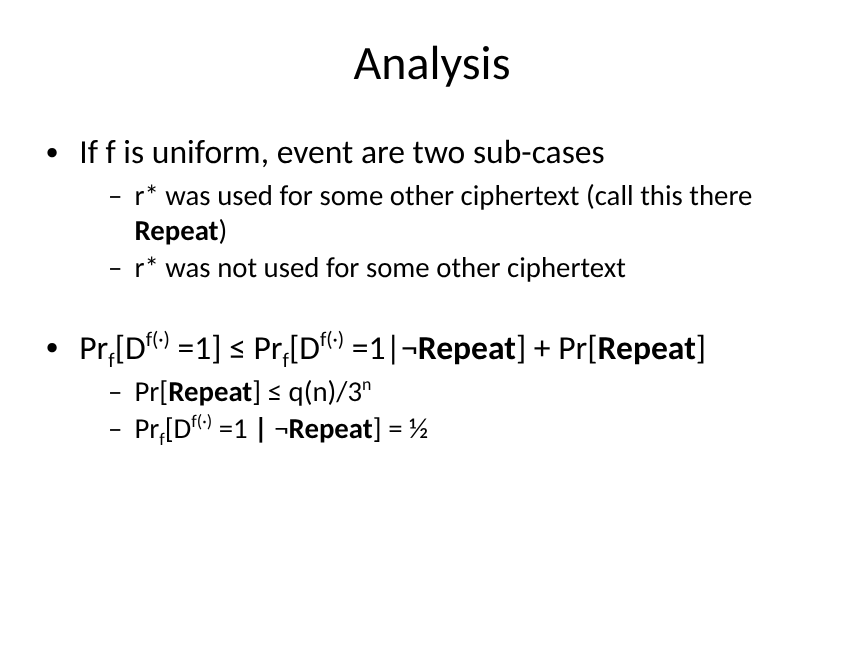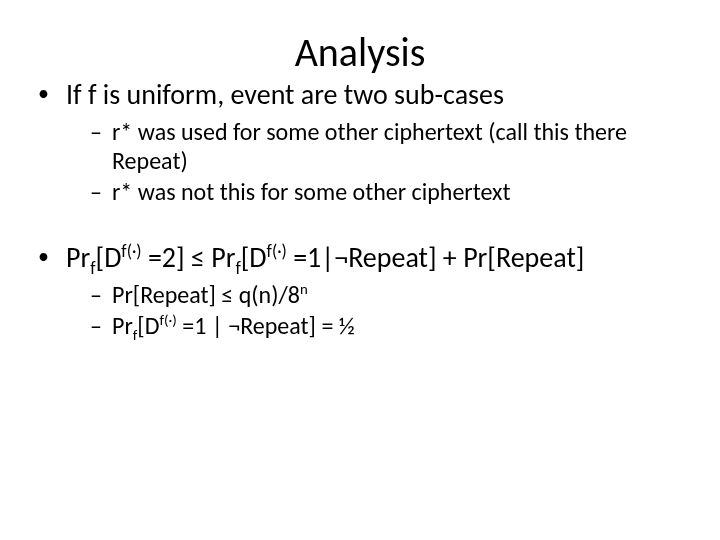--- a/index.html
+++ b/index.html
@@ -9,20 +9,21 @@
       background: #fff;
       font-family: Calibri, "Segoe UI", Arial, sans-serif;
       color: #000;
       padding: 20px 38px 20px 38px;
       overflow: hidden;
     }
     .title {
       text-align: center;
       font-size: 40px;
       font-weight: 400;
+      margin-bottom: 32px;
       margin-top: 8px;
     }
     .l1 {
       font-size: 28px;
       line-height: 1.25;
       margin-bottom: 6px;
       display: flex;
     }
     .l1 .bullet {
       width: 28px;
@@ -47,57 +48,57 @@
     .sup {
       font-size: 0.62em;
       vertical-align: super;
       line-height: 0;
     }
     .sub {
       font-size: 0.62em;
       vertical-align: sub;
       line-height: 0;
     }
-    .bold { font-weight: 400; }
+    .bold { font-weight: 700; }
   </style>
 </head>
 <body>
 
 <div class="title">Analysis</div>
 
 <div class="l1">
   <span class="bullet">•</span>
   <span class="txt">If f is uniform, event are two sub-cases</span>
 </div>
 
 <div class="l2">
   <span class="dash">–</span>
   <span class="txt">
     <span>r* was used for some other ciphertext (call this there </span><span class="bold">Repeat</span><span>)</span>
   </span>
 </div>
 
 <div class="l2">
   <span class="dash">–</span>
-  <span class="txt">r* was not this for some other ciphertext</span>
+  <span class="txt">r* was not used for some other ciphertext</span>
 </div>
 
 <div class="gap"></div>
 
 <div class="l1">
   <span class="bullet">•</span>
   <span class="txt">
-    <span>Pr</span><span class="sub">f</span><span>[D</span><span class="sup">f(·)</span><span> =2] ≤ Pr</span><span class="sub">f</span><span>[D</span><span class="sup">f(·)</span><span> =1|¬</span><span class="bold">Repeat</span><span>] + Pr[</span><span class="bold">Repeat</span><span>]</span>
+    <span>Pr</span><span class="sub">f</span><span>[D</span><span class="sup">f(·)</span><span> =1] ≤ Pr</span><span class="sub">f</span><span>[D</span><span class="sup">f(·)</span><span> =1|¬</span><span class="bold">Repeat</span><span>] + Pr[</span><span class="bold">Repeat</span><span>]</span>
   </span>
 </div>
 
 <div class="l2">
   <span class="dash">–</span>
   <span class="txt">
-    <span>Pr[</span><span class="bold">Repeat</span><span>] ≤ q(n)/8</span><span class="sup">n</span>
+    <span>Pr[</span><span class="bold">Repeat</span><span>] ≤ q(n)/3</span><span class="sup">n</span>
   </span>
 </div>
 
 <div class="l2">
   <span class="dash">–</span>
   <span class="txt">
     <span>Pr</span><span class="sub">f</span><span>[D</span><span class="sup">f(·)</span><span> =1 </span><span class="bold">| </span><span>¬</span><span class="bold">Repeat</span><span>] = ½</span>
   </span>
 </div>
 

